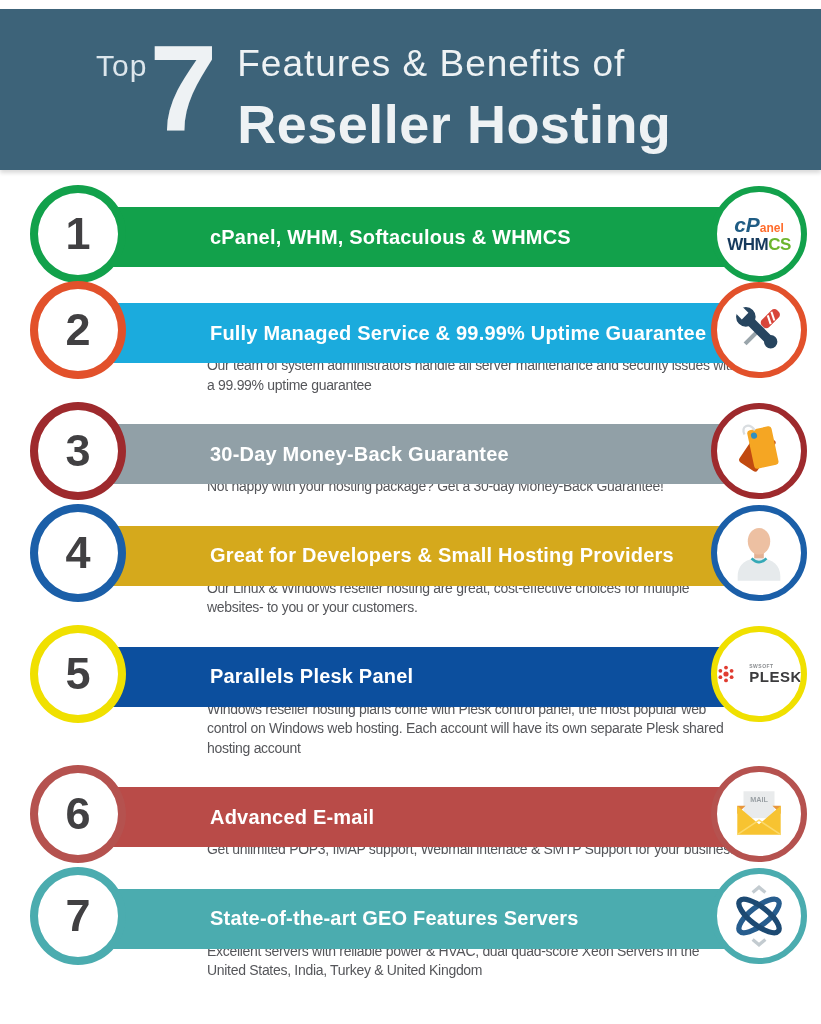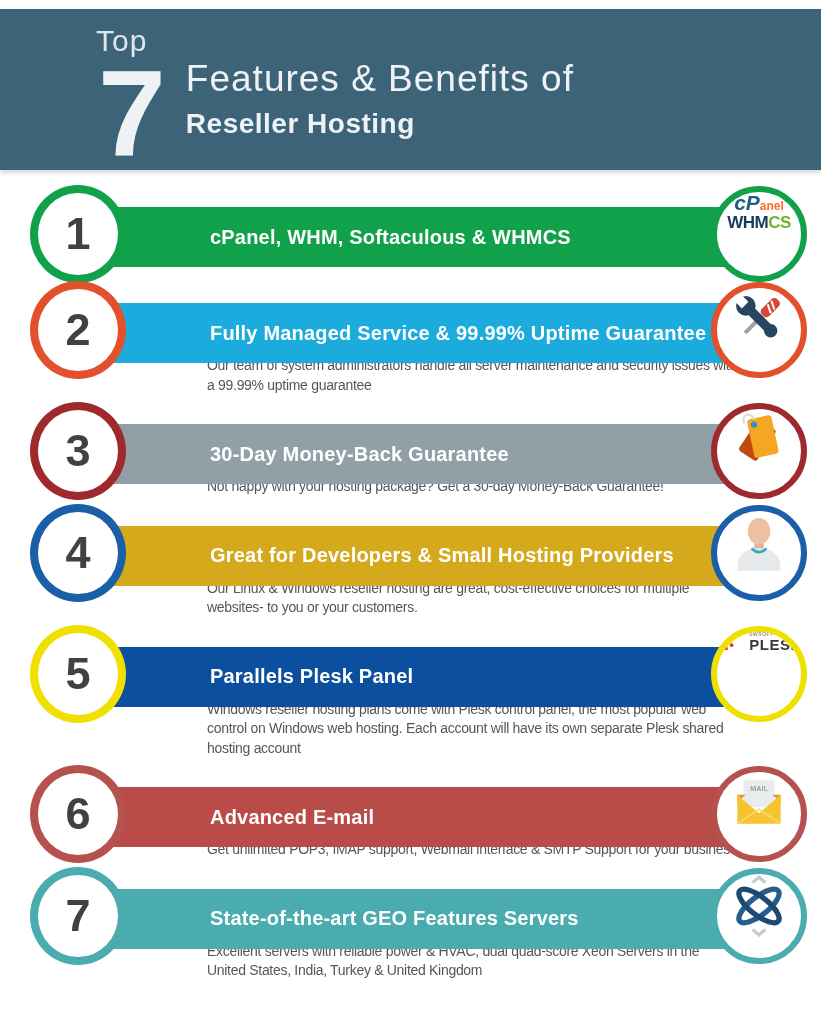--- a/index.html
+++ b/index.html
@@ -7,46 +7,46 @@
   .page {
     position:relative; width:821px; height:1024px; background:#ffffff;
     font-family:"Liberation Sans", sans-serif; overflow:hidden;
   }
   
   .top-strip { height:9px; background:#ffffff; }
   .header {
     height:161px; background:#3d6379; display:flex; align-items:center;
     padding-left:96px; box-shadow:0 3px 4px rgba(0,0,0,0.15);
   }
-  .seven-wrap { display:flex; align-items:flex-start;flex-direction:column; }
+  .seven-wrap { display:flex; align-items:flex-start; }
   .top-label { color:#dde6ec; font-size:30px; font-weight:400; margin-top:16px; letter-spacing:1px; }
   .seven { color:#eef2f4; font-size:122px; font-weight:700; line-height:0.92; margin-left:2px; }
   .titles { margin-left:20px; color:#eef2f4; margin-top:19px; }
   .t1 { font-size:37px; font-weight:300; letter-spacing:1px; }
-  .t2 { font-size:28px; font-weight:700; letter-spacing:0.5px; margin-top:8px; }
+  .t2 { font-size:54px; font-weight:700; letter-spacing:0.5px; margin-top:8px; }
   
   .items { padding-top:16px; }
   .item { position:relative; }
   .row { position:relative; height:96px; }
   .banner {
     position:absolute; left:96px; right:58px; top:21px; height:60px;
     background:var(--banner,#888); border-radius:10px;
     display:flex; align-items:center; padding-left:114px;
   }
   .banner-title { color:#ffffff; font-size:20px; font-weight:700; letter-spacing:0.2px; }
   .num-circle {
     position:absolute; left:30px; top:-1px; width:96px; height:98px;
     border:8px solid var(--ring,#888); border-radius:50%; background:#fff;
     display:flex; align-items:center; justify-content:center; z-index:2;
   }
   .num { font-size:45px; font-weight:700; color:#414042; }
   .icon-circle {
     position:absolute; right:14px; top:0; width:96px; height:96px;
     border:6px solid var(--ring,#888); border-radius:50%; background:#fff;
-    display:flex; align-items:flex-start; justify-content:center; z-index:2; overflow:hidden;
+    display:flex; align-items:center; justify-content:center; z-index:2; overflow:hidden;
   }
   .desc {
     margin:-22px 0 8px 207px; max-width:530px;
     font-size:14px; line-height:19.5px; letter-spacing:-0.3px; color:#55565a;
   }
   
   .cpanel-stack { text-align:center; line-height:1.05; }
   .cp-mark { color:#1f5c84; font-weight:800; font-size:21px; font-style:italic; }
   .cp-rest { color:#ff6c2c; font-weight:700; font-size:12px; }
   .whm { color:#16395c; font-weight:800; font-size:17px; letter-spacing:-0.5px; }

